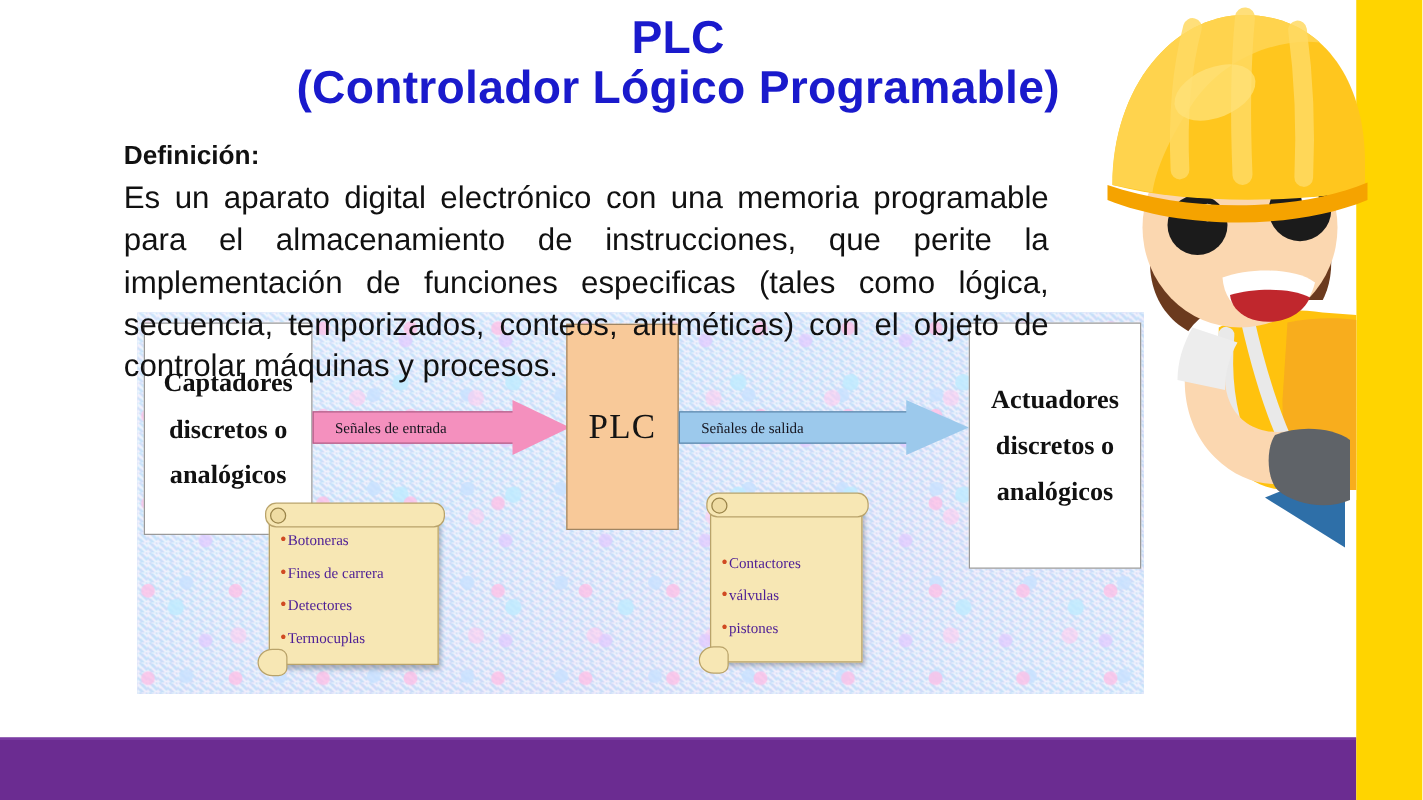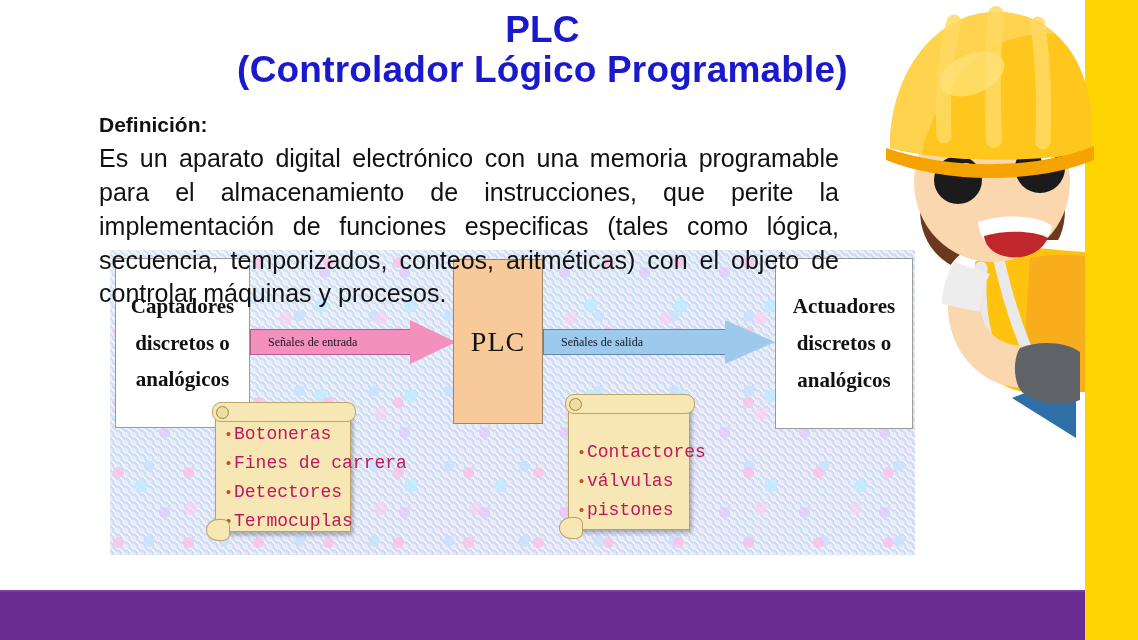--- a/index.html
+++ b/index.html
@@ -76,21 +76,21 @@
   .dg-box{
     position:absolute;background:#ffffff;border:1px solid #9a9a9a;
     box-sizing:border-box;
     display:flex;flex-direction:column;align-items:center;justify-content:center;
     font-family:"Liberation Serif", serif;
     font-weight:bold;color:#111;
     font-size:21px;line-height:1.75;
     text-align:center;
   }
   .dg-box.left{left:5px;top:8px;width:135px;height:170px;}
-  .dg-box.right{left:665px;top:8px;width:138px;height:171px;align-items:center;}
+  .dg-box.right{left:665px;top:8px;width:138px;height:197px;align-items:center;}
 
   .plc-box{
     position:absolute;left:343px;top:9px;width:90px;height:165px;
     background:#F8C999;border:1px solid #a08563;box-sizing:border-box;
     display:flex;align-items:center;justify-content:center;
     font-family:"Liberation Serif", serif;
     font-size:28px;font-weight:normal;color:#141414;letter-spacing:1px;
   }
 
   
@@ -135,22 +135,22 @@
     border:1px solid #9a8449;border-radius:50%;background:#efdca3;
   }
   .scroll .roll-bot{
     position:absolute;left:-10px;bottom:-10px;width:22px;height:20px;
     background:#F7E7B4;border:1px solid #b9a36a;border-radius:50% 30% 30% 50%;
   }
   .scroll ul{
     list-style:none;margin:0;padding:14px 6px 8px 8px;
   }
   .scroll li{
-    font-family:Liberation Mono, monospace;
-    font-size:18px;color:#be185d;line-height:1.0;
+    font-family:Liberation Serif, serif;
+    font-size:12px;color:#4c1d95;line-height:1.0;
     margin:0 0 11px 0;white-space:nowrap;
   }
   .scroll li:before{
     content:"•";color:#D04A22;margin-right:1px;font-size:15px;
   }
   .scroll.inputs{left:105px;top:160px;width:136px;height:122px;}
   .scroll.outputs{left:458px;top:152px;width:122px;height:128px;}
   .scroll.outputs ul{padding-top:40px;}
 
   

